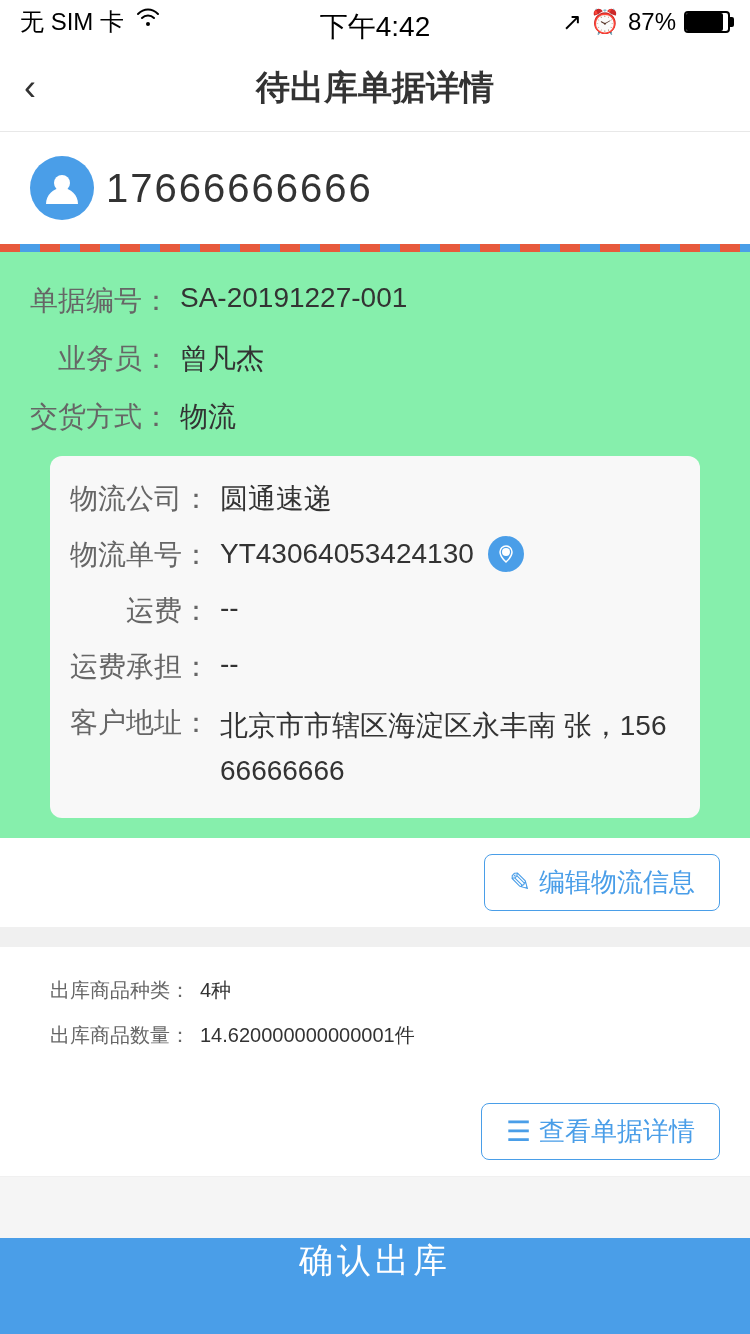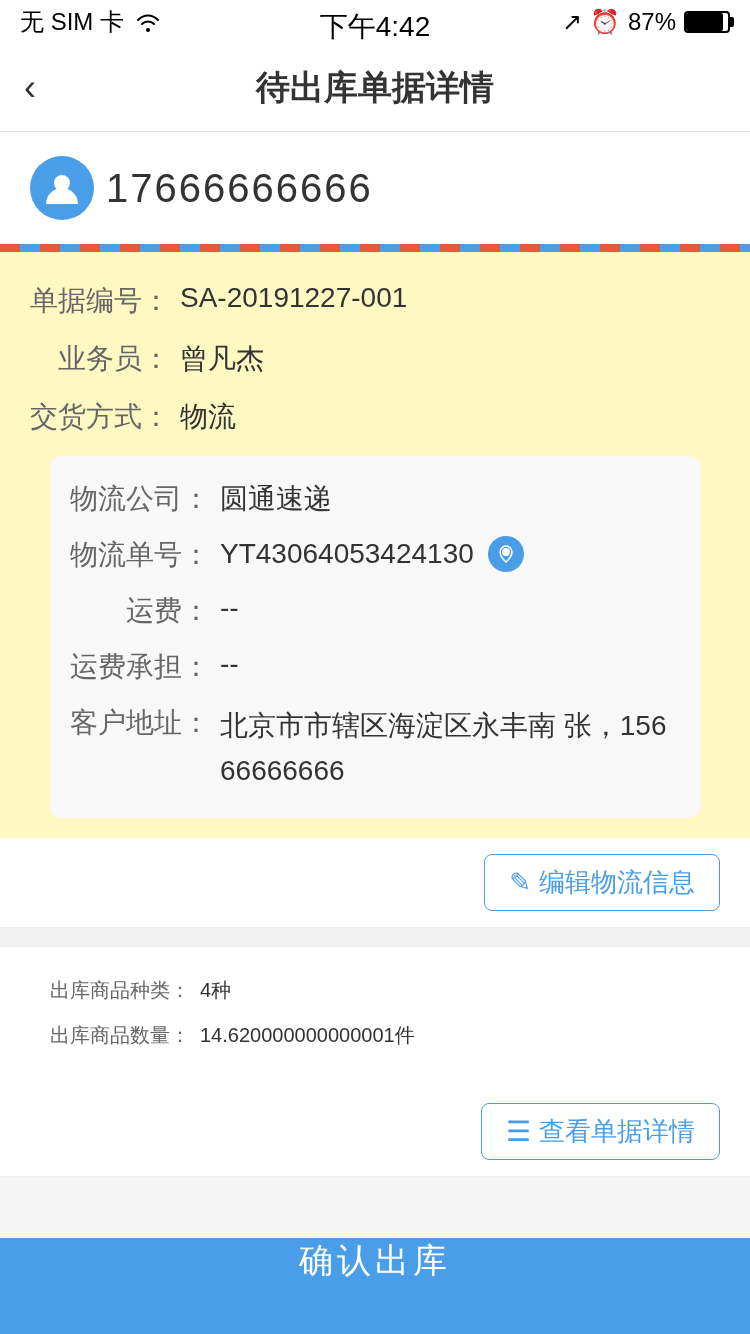--- a/index.html
+++ b/index.html
@@ -22,21 +22,20 @@
       background: #fff;
       display: flex;
       align-items: center;
       justify-content: space-between;
       padding: 0 20px;
       font-size: 24px;
       color: #000;
     }
     .status-left {
       display: flex;
-      align-items: center;
       gap: 10px;
       font-size: 24px;
     }
     .status-center {
       font-size: 28px;
       font-weight: 500;
       position: absolute;
       left: 50%;
       transform: translateX(-50%);
       top: 8px;
@@ -139,21 +138,21 @@
       background: repeating-linear-gradient(
         90deg,
         #e8593c 0px, #e8593c 20px,
         #4a9ee8 20px, #4a9ee8 40px
       );
       margin: 0;
     }
 
     
     .info-section {
-      background: #fef9c3;
+      background: #86efac;
       padding: 30px 30px 20px 30px;
       margin-bottom: 0;
     }
     .info-row {
       display: flex;
       align-items: flex-start;
       margin-bottom: 20px;
       font-size: 28px;
     }
     .info-label {

